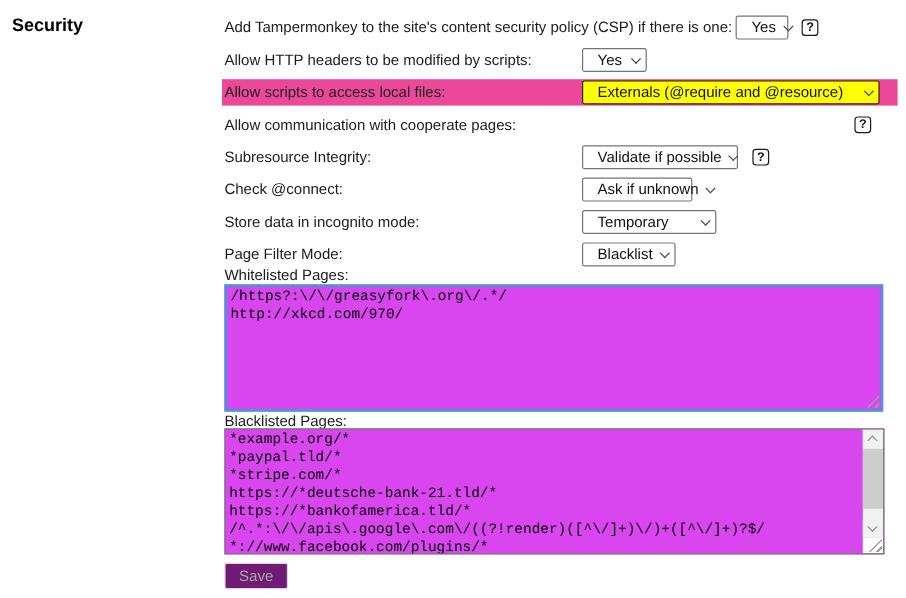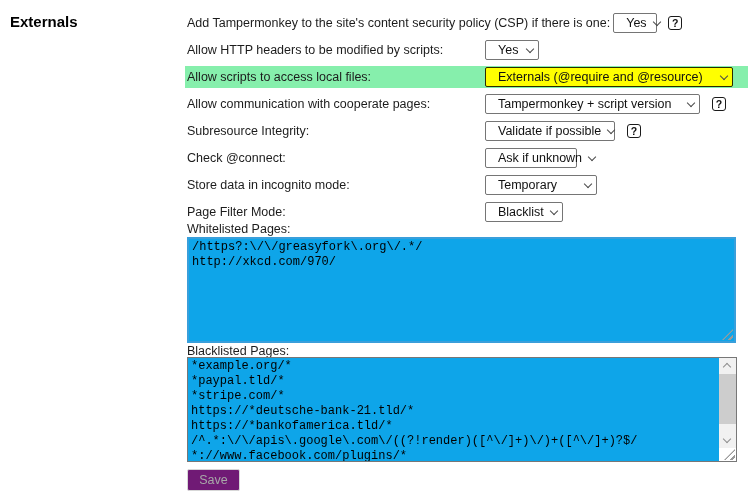--- a/index.html
+++ b/index.html
@@ -12,21 +12,21 @@
   }
 
   .settings {
     position: absolute; left: 185px; top: 12px; width: 563px;
   }
   .row {
     position: relative; height: 22px; margin-bottom: 5px;
     display: flex; align-items: center; padding-left: 2px;
     font-size: 12.5px; white-space: nowrap;
   }
-  .row.hl { background: #86efac; }
+  .row.hl { background: #ec4899; }
 
   .sel {
     display: inline-flex; align-items: center; justify-content: space-between;
     height: 20px; border: 1px solid #757575; border-radius: 2px;
     background: #fff; padding: 0 5px 0 12px; font-size: 12.5px; color: #111;
     cursor: default;
   }
   .row .sel.col { position: absolute; left: 300px; top: 50%; transform: translateY(-50%); }
   .row.hl .sel { background: #ffff00; border-color: #2b2b00; }
   .sel .chev {
@@ -43,21 +43,21 @@
     border: 1px solid #1a1a1a; border-radius: 3px; background: #fff;
     font-size: 10.5px; line-height: 12px; font-weight: bold; text-align: center; color: #111;
     flex: none; cursor: pointer;
   }
   .row .help.col { position: absolute; top: 50%; transform: translateY(-50%); }
   .help.at712 { left: 527px; margin-left: 0; }
   .help.at627 { left: 442px; margin-left: 0; }
 
   .area-label { position: absolute; left: 187px; font-size: 12.5px; }
   .ta {
-    position: absolute; background: #0ea5e9; overflow: hidden;
+    position: absolute; background: #d946ef; overflow: hidden;
   }
   .ta pre {
     font-family: "Liberation Mono", "DejaVu Sans Mono", monospace;
     font-size: 12px; line-height: 15px; color: #000; padding: 1px 3px; white-space: pre;
   }
   #wl-box { left: 187px; top: 237px; width: 549px; height: 106px; border: 2px solid #399fdb; }
   #bl-box { left: 187px; top: 357px; width: 550px; height: 105px; border: 1px solid #777; }
   #bl-box pre { margin-right: 17px; }
 
   .grip {
@@ -83,21 +83,21 @@
   .save-btn {
     position: absolute; left: 187px; top: 469px; width: 53px; height: 22px;
     background: #701a75; border: 1px solid #d7d7d7; border-radius: 2px;
     color: #a8a8a8; font-size: 12.5px; font-family: "Liberation Sans", sans-serif;
     text-align: center; line-height: 20px; cursor: default;
   }
 </style>
 </head>
 <body>
 
-<div class="section-title">Externals</div>
+<div class="section-title">Security</div>
 
 <div class="settings">
 
   <div class="row">
     <span>Add Tampermonkey to the site's content security policy (CSP) if there is one:</span>
     <span class="sel inline w44">
       <span>Yes</span>
       <span class="chev"></span>
     </span>
     <span class="help">?</span>
@@ -114,24 +114,20 @@
   <div class="row hl">
     <span>Allow scripts to access local files:</span>
     <span class="sel col w248">
       <span>Externals (@require and @resource)</span>
       <span class="chev"></span>
     </span>
   </div>
 
   <div class="row">
     <span>Allow communication with cooperate pages:</span>
-    <span class="sel col w215">
-      <span>Tampermonkey + script version</span>
-      <span class="chev"></span>
-    </span>
     <span class="help col at712">?</span>
   </div>
 
   <div class="row">
     <span>Subresource Integrity:</span>
     <span class="sel col w130">
       <span>Validate if possible</span>
       <span class="chev"></span>
     </span>
     <span class="help col at627">?</span>

